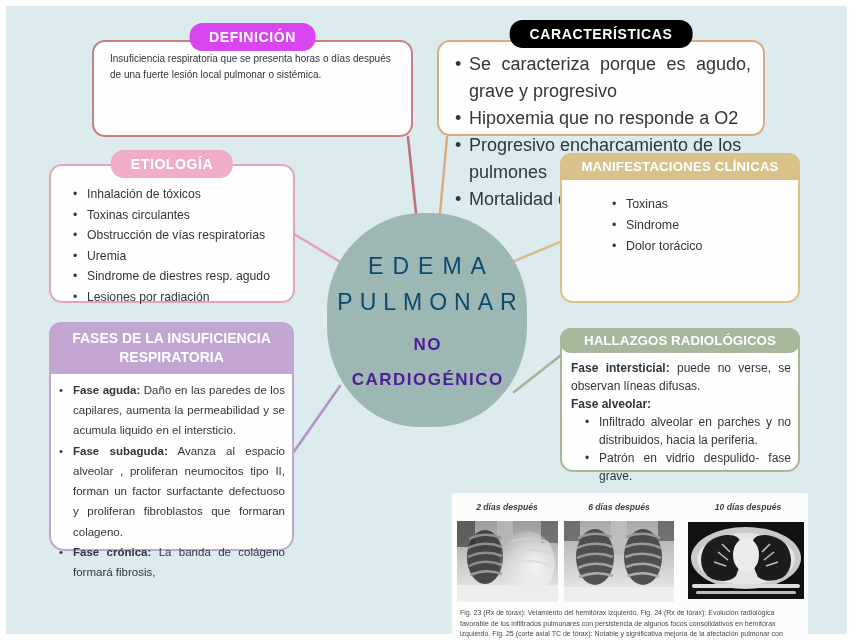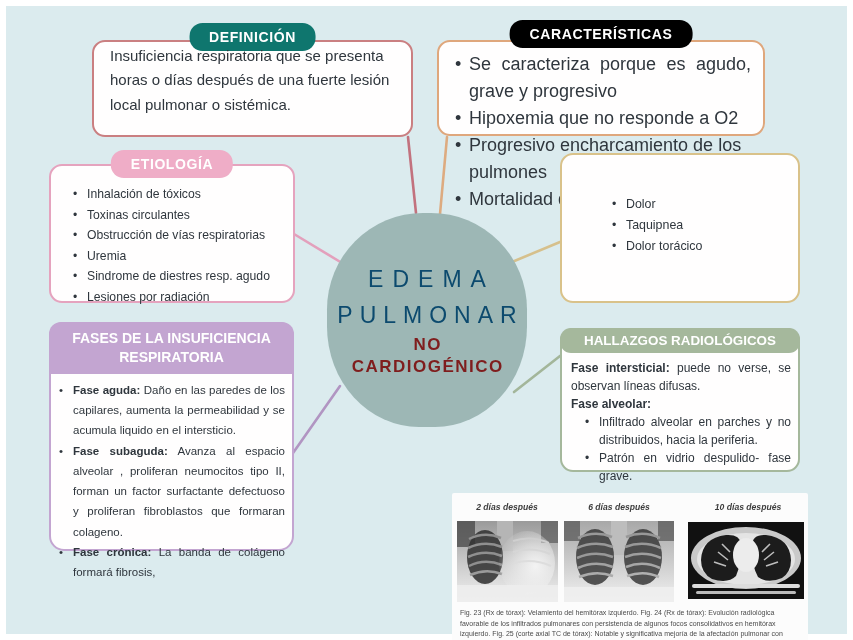--- a/index.html
+++ b/index.html
@@ -27,22 +27,22 @@
   }
   .content{position:absolute;z-index:4;}
   ul{margin:0;padding:0;list-style:none;}
   li{position:relative;padding-left:14px;}
   li:before{content:"•";position:absolute;left:0;top:0;}
   .justify{text-align:justify;}
 
   
   #def{left:92px;top:40px;width:321px;height:97px;}
   #def .box{border-color:#ca7f81;}
-  #def .pill{top:-17px;background:#0f766e;}
-  #def .content{left:18px;right:14px;top:4px;font-size:15px;line-height:1.62;}
+  #def .pill{top:-17px;background:#d946ef;}
+  #def .content{left:18px;right:14px;top:11px;font-size:10px;line-height:1.62;}
 
   
   #car{left:437px;top:40px;width:328px;height:96px;}
   #car .box{border-color:#dfa77c;}
   #car .pill{top:-20px;background:#000000;}
   #car .content{left:18px;right:14px;top:11px;font-size:18px;line-height:1.5;}
 
   
   #eti{left:49px;top:164px;width:246px;height:139px;}
   #eti .box{border-color:#e5a3be;}
@@ -71,21 +71,21 @@
   #hal .sub{margin-left:14px;}
 
   
   #node{
     position:absolute;left:327px;top:213px;width:200px;height:214px;z-index:2;
     background:#9db7b5;
     border-radius:48% 48% 46% 46% / 45% 45% 47% 47%;
     display:flex;flex-direction:column;align-items:center;justify-content:center;
   }
   .node-white{color:#0c4a6e;font-size:23px;font-weight:500;letter-spacing:9px;padding-left:9px;line-height:1.55;}
-  .node-red{color:#7f1d1d;font-size:17px;font-weight:bold;letter-spacing:1.5px;padding-left:1.5px;line-height:1.3;}
+  .node-red{color:#4c1d95;font-size:17px;font-weight:bold;letter-spacing:1.5px;padding-left:1.5px;line-height:1.3;margin-top:13px;}
 
   
   #figs{left:452px;top:473px;width:356px;height:159px;z-index:2;margin-top:20px;}
   #figs .box{border:none;border-radius:2px;background:#fcfcfc;}
   .figlabel{
     position:absolute;top:9px;transform:translateX(-50%);
     font-size:8.6px;font-weight:bold;font-style:italic;color:#3c3c3c;white-space:nowrap;z-index:4;
   }
   .fig{position:absolute;z-index:4;}
   .caption{
@@ -136,24 +136,25 @@
       <li>Obstrucción de vías respiratorias</li>
       <li>Uremia</li>
       <li>Sindrome de diestres resp. agudo</li>
       <li>Lesiones por radiación</li>
     </ul>
   </div>
 </div>
 
 <div id="man" class="card">
   <div class="box"></div>
-  <div class="content">
-    <ul>
-      <li>Dolor</li>
-      <li>Taquipnea</li>
+  <div class="bar">MANIFESTACIONES CLÍNICAS</div>
+  <div class="content">
+    <ul>
+      <li>Toxinas</li>
+      <li>Sindrome</li>
       <li>Dolor torácico</li>
     </ul>
   </div>
 </div>
 
 <div id="fas" class="card">
   <div class="box"></div>
   <div class="bar">FASES DE LA INSUFICIENCIA RESPIRATORIA</div>
   <div class="content">
     <ul>

